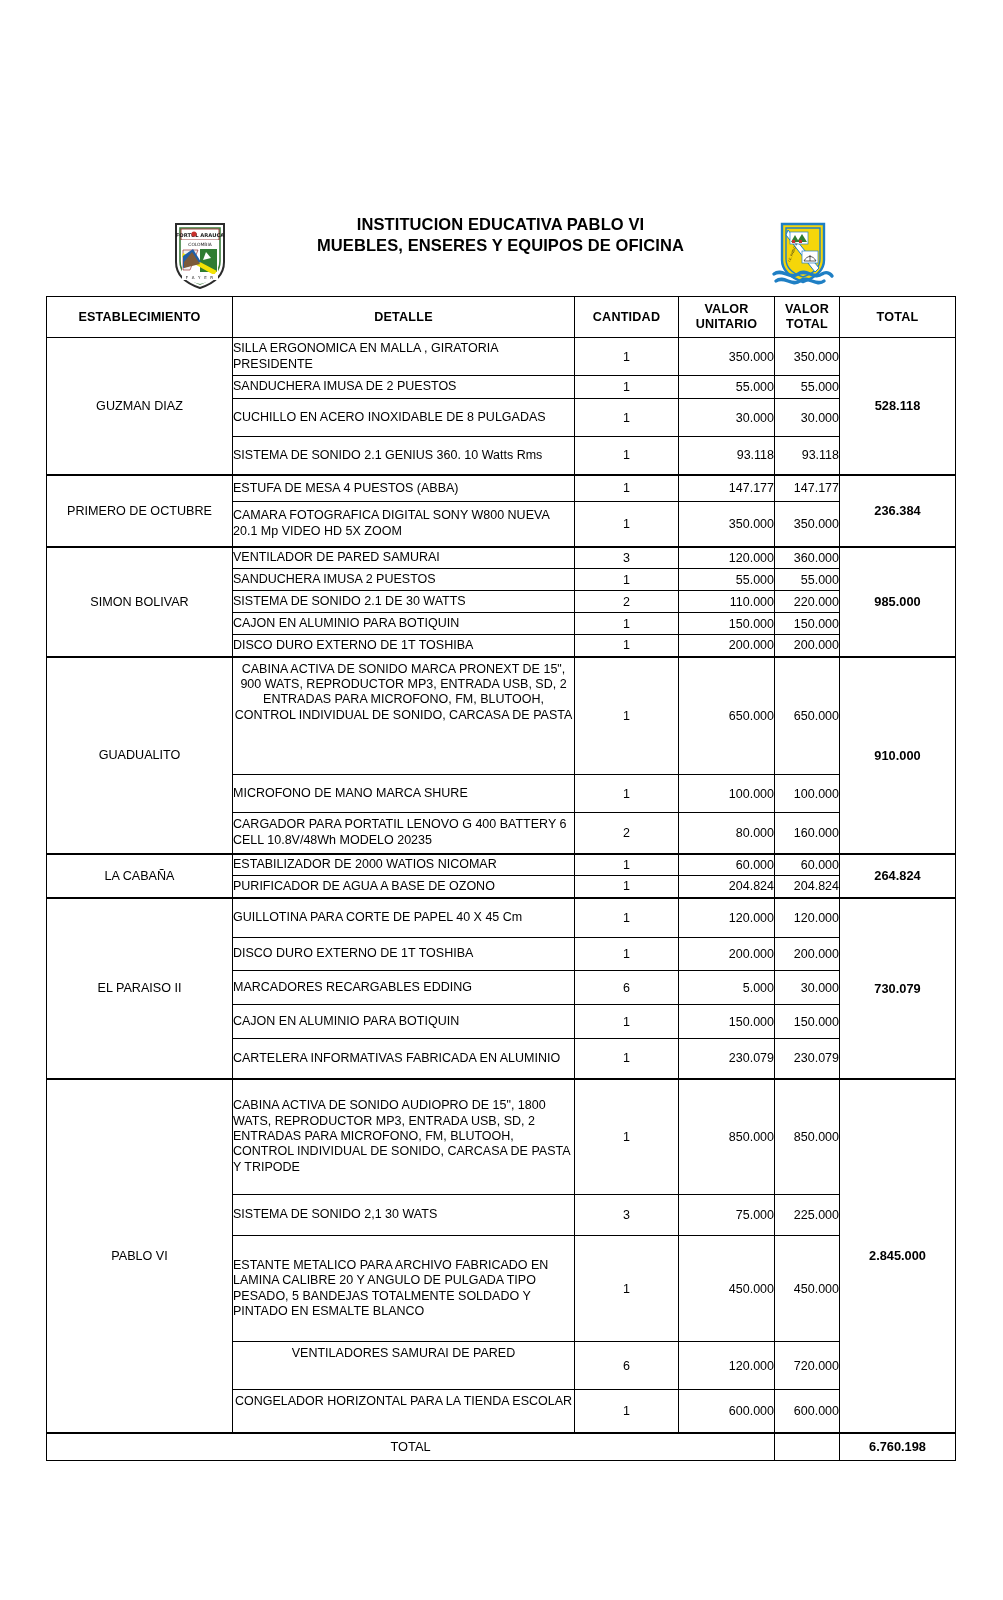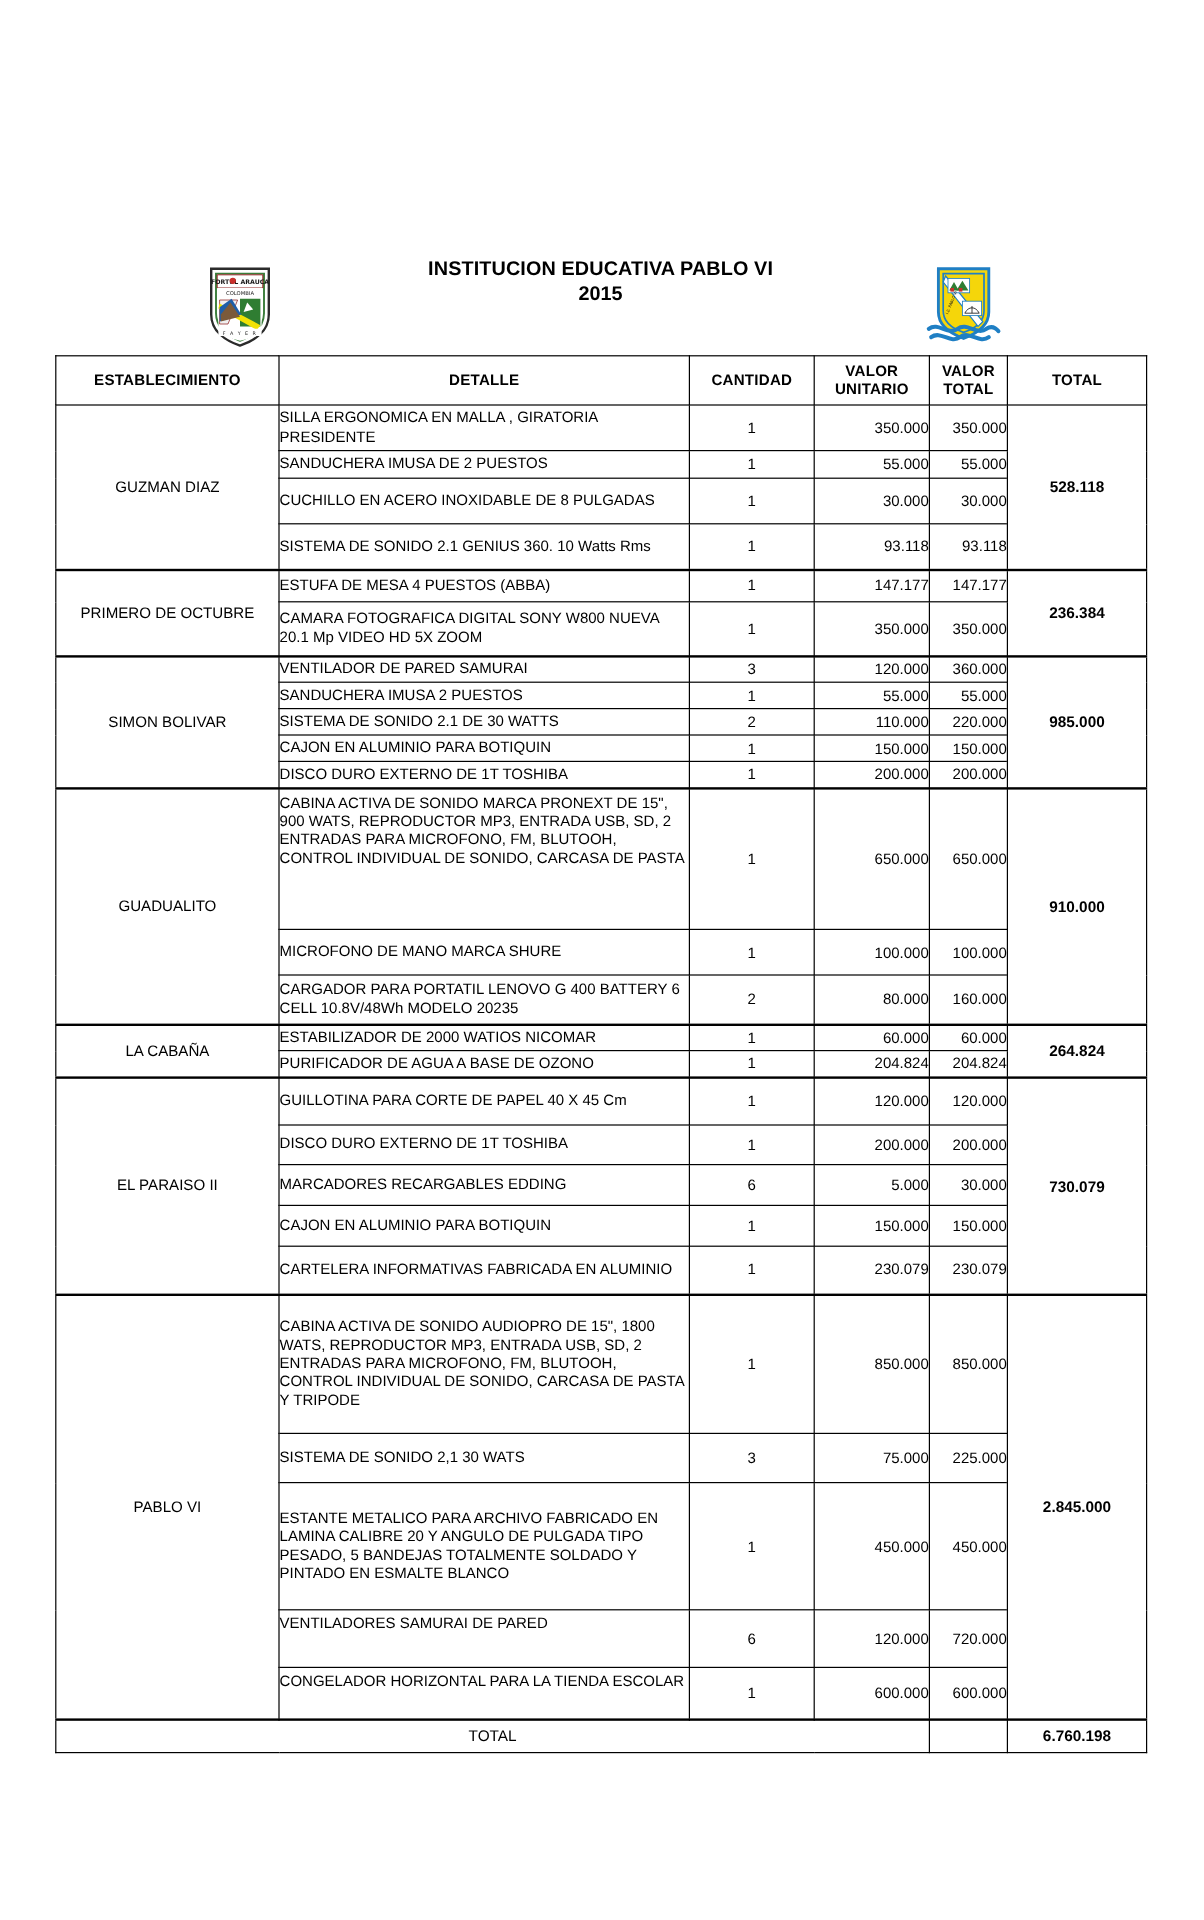--- a/index.html
+++ b/index.html
@@ -96,21 +96,21 @@
     font-size: 12.6px;
     vertical-align: middle;
   }
   td.det {
     text-align: left;
     padding: 2px 3px 2px 4px;
     line-height: 15.4px;
     font-size: 12.5px;
     vertical-align: middle;
   }
-  td.det.top { vertical-align: top; padding-top: 4px; }
+  td.det.top { vertical-align: top; padding-top: 4px; text-align: center; }
   td.cant {
     text-align: center;
     font-size: 12.5px;
   }
   td.num {
     text-align: right;
     padding-right: 4px;
     font-size: 12.5px;
   }
   td.tot {
@@ -155,21 +155,21 @@
         <path d="M13 38 L23 31 L31 44 L13 50 Z" fill="#1f5fa8"></path>
         <path d="M14 44 L22 34 L30 46 L14 50 Z" fill="#7b5a3a"></path>
         <path d="M36 34 L41 40 L33 42 Z" fill="#ffffff"></path>
         <path d="M12 56 H48 V62 H12 Z" fill="#ffffff"></path>
         <text x="30" y="61" font-family="DejaVu Sans, sans-serif" font-size="4" fill="#1a1a1a" text-anchor="middle" letter-spacing="1.2">F A Y E R</text>
       </svg>
     </div>
 
     <div class="header-titles">
       <div class="title-line">INSTITUCION EDUCATIVA PABLO VI</div>
-      <div class="title-year">2015</div>
+      <div class="title-line">MUEBLES, ENSERES Y EQUIPOS DE OFICINA</div>
     </div>
 
     <div class="logo logo-right">
       <svg viewBox="0 0 70 74" width="70" height="74" xmlns="http://www.w3.org/2000/svg">
         <path d="M14 6 H56 V42 C56 54 46 60 35 64 C24 60 14 54 14 42 Z" fill="#f5d60a" stroke="#1f7fc4" stroke-width="2.4"></path>
         <path d="M18 10 H52 V41 C52 51 44 56 35 59 C26 56 18 51 18 41 Z" fill="#f5d60a" stroke="#1f7fc4" stroke-width="1.4"></path>
         <path d="M20 12 L51 50 L47 54 L18 17 Z" fill="#ffffff" stroke="#1f7fc4" stroke-width="1"></path>
         <rect x="22" y="14" width="18" height="12" fill="#ffffff" stroke="#1f7fc4" stroke-width="0.7"></rect>
         <path d="M23 24 L27 17 L31 24 Z" fill="#2f7d32"></path>
         <path d="M29 24 L34 16 L39 24 Z" fill="#2f7d32"></path>

